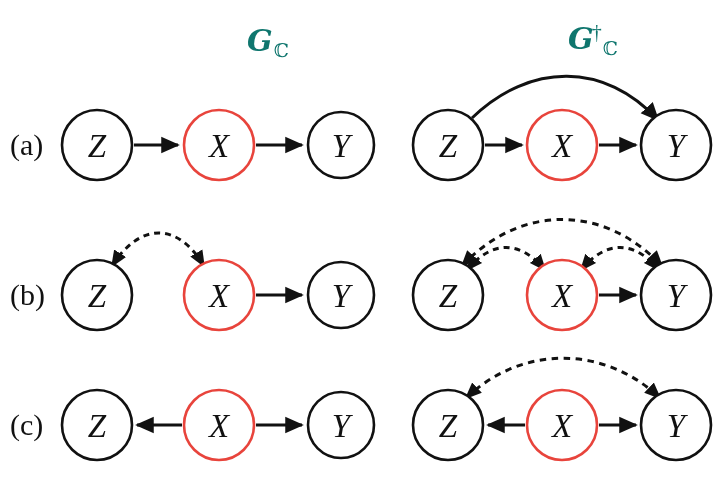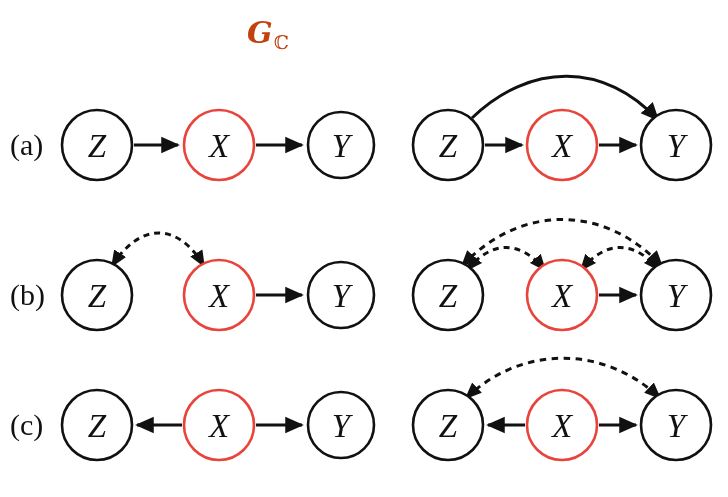--- a/index.html
+++ b/index.html
@@ -11,25 +11,26 @@
     position: relative;
     width: 728px;
     height: 497px;
     background: #ffffff;
     overflow: hidden;
     font-family: "Liberation Serif", "DejaVu Serif", serif;
   }
   .col-header {
     position: absolute;
     text-align: center;
-    color: #c2410c;
+    color: #0f766e;
     font-size: 26px;
     line-height: 1;
     white-space: nowrap;
     user-select: none;
+    margin-top: 8px;
   }
   .col-header .script-g {
     font-family: "DejaVu Serif", "Liberation Serif", serif;
     font-style: italic;
     font-weight: 700;
     font-size: 30px;
   }
   .col-header .sub-c {
     font-size: 19px;
     vertical-align: -0.32em;
@@ -69,20 +70,23 @@
 </style>
 </head>
 <body>
 
 <div id="figure">
 
   <div class="col-header" style="left:247px; top:18px;">
     <span class="script-g">G</span><span class="sub-c">ℂ</span>
   </div>
 
+  <div class="col-header" style="left:568px; top:14px;">
+    <span class="script-g">G</span><span class="sup-dag">†</span><span class="sub-c">ℂ</span>
+  </div>
 
   <div class="row-label" style="left:10px; top:130px;">(a)</div>
   <div class="row-label" style="left:10px; top:280px;">(b)</div>
   <div class="row-label" style="left:10px; top:410px;">(c)</div>
 
   <svg class="graph-layer" viewBox="0 0 728 497">
     <defs>
       <marker id="arrow-solid" viewBox="0 0 10 10" refX="9" refY="5" markerWidth="6.2" markerHeight="6.2" orient="auto-start-reverse">
         <path d="M 0 0.6 L 10 5 L 0 9.4 z" fill="#111111"></path>
       </marker>

